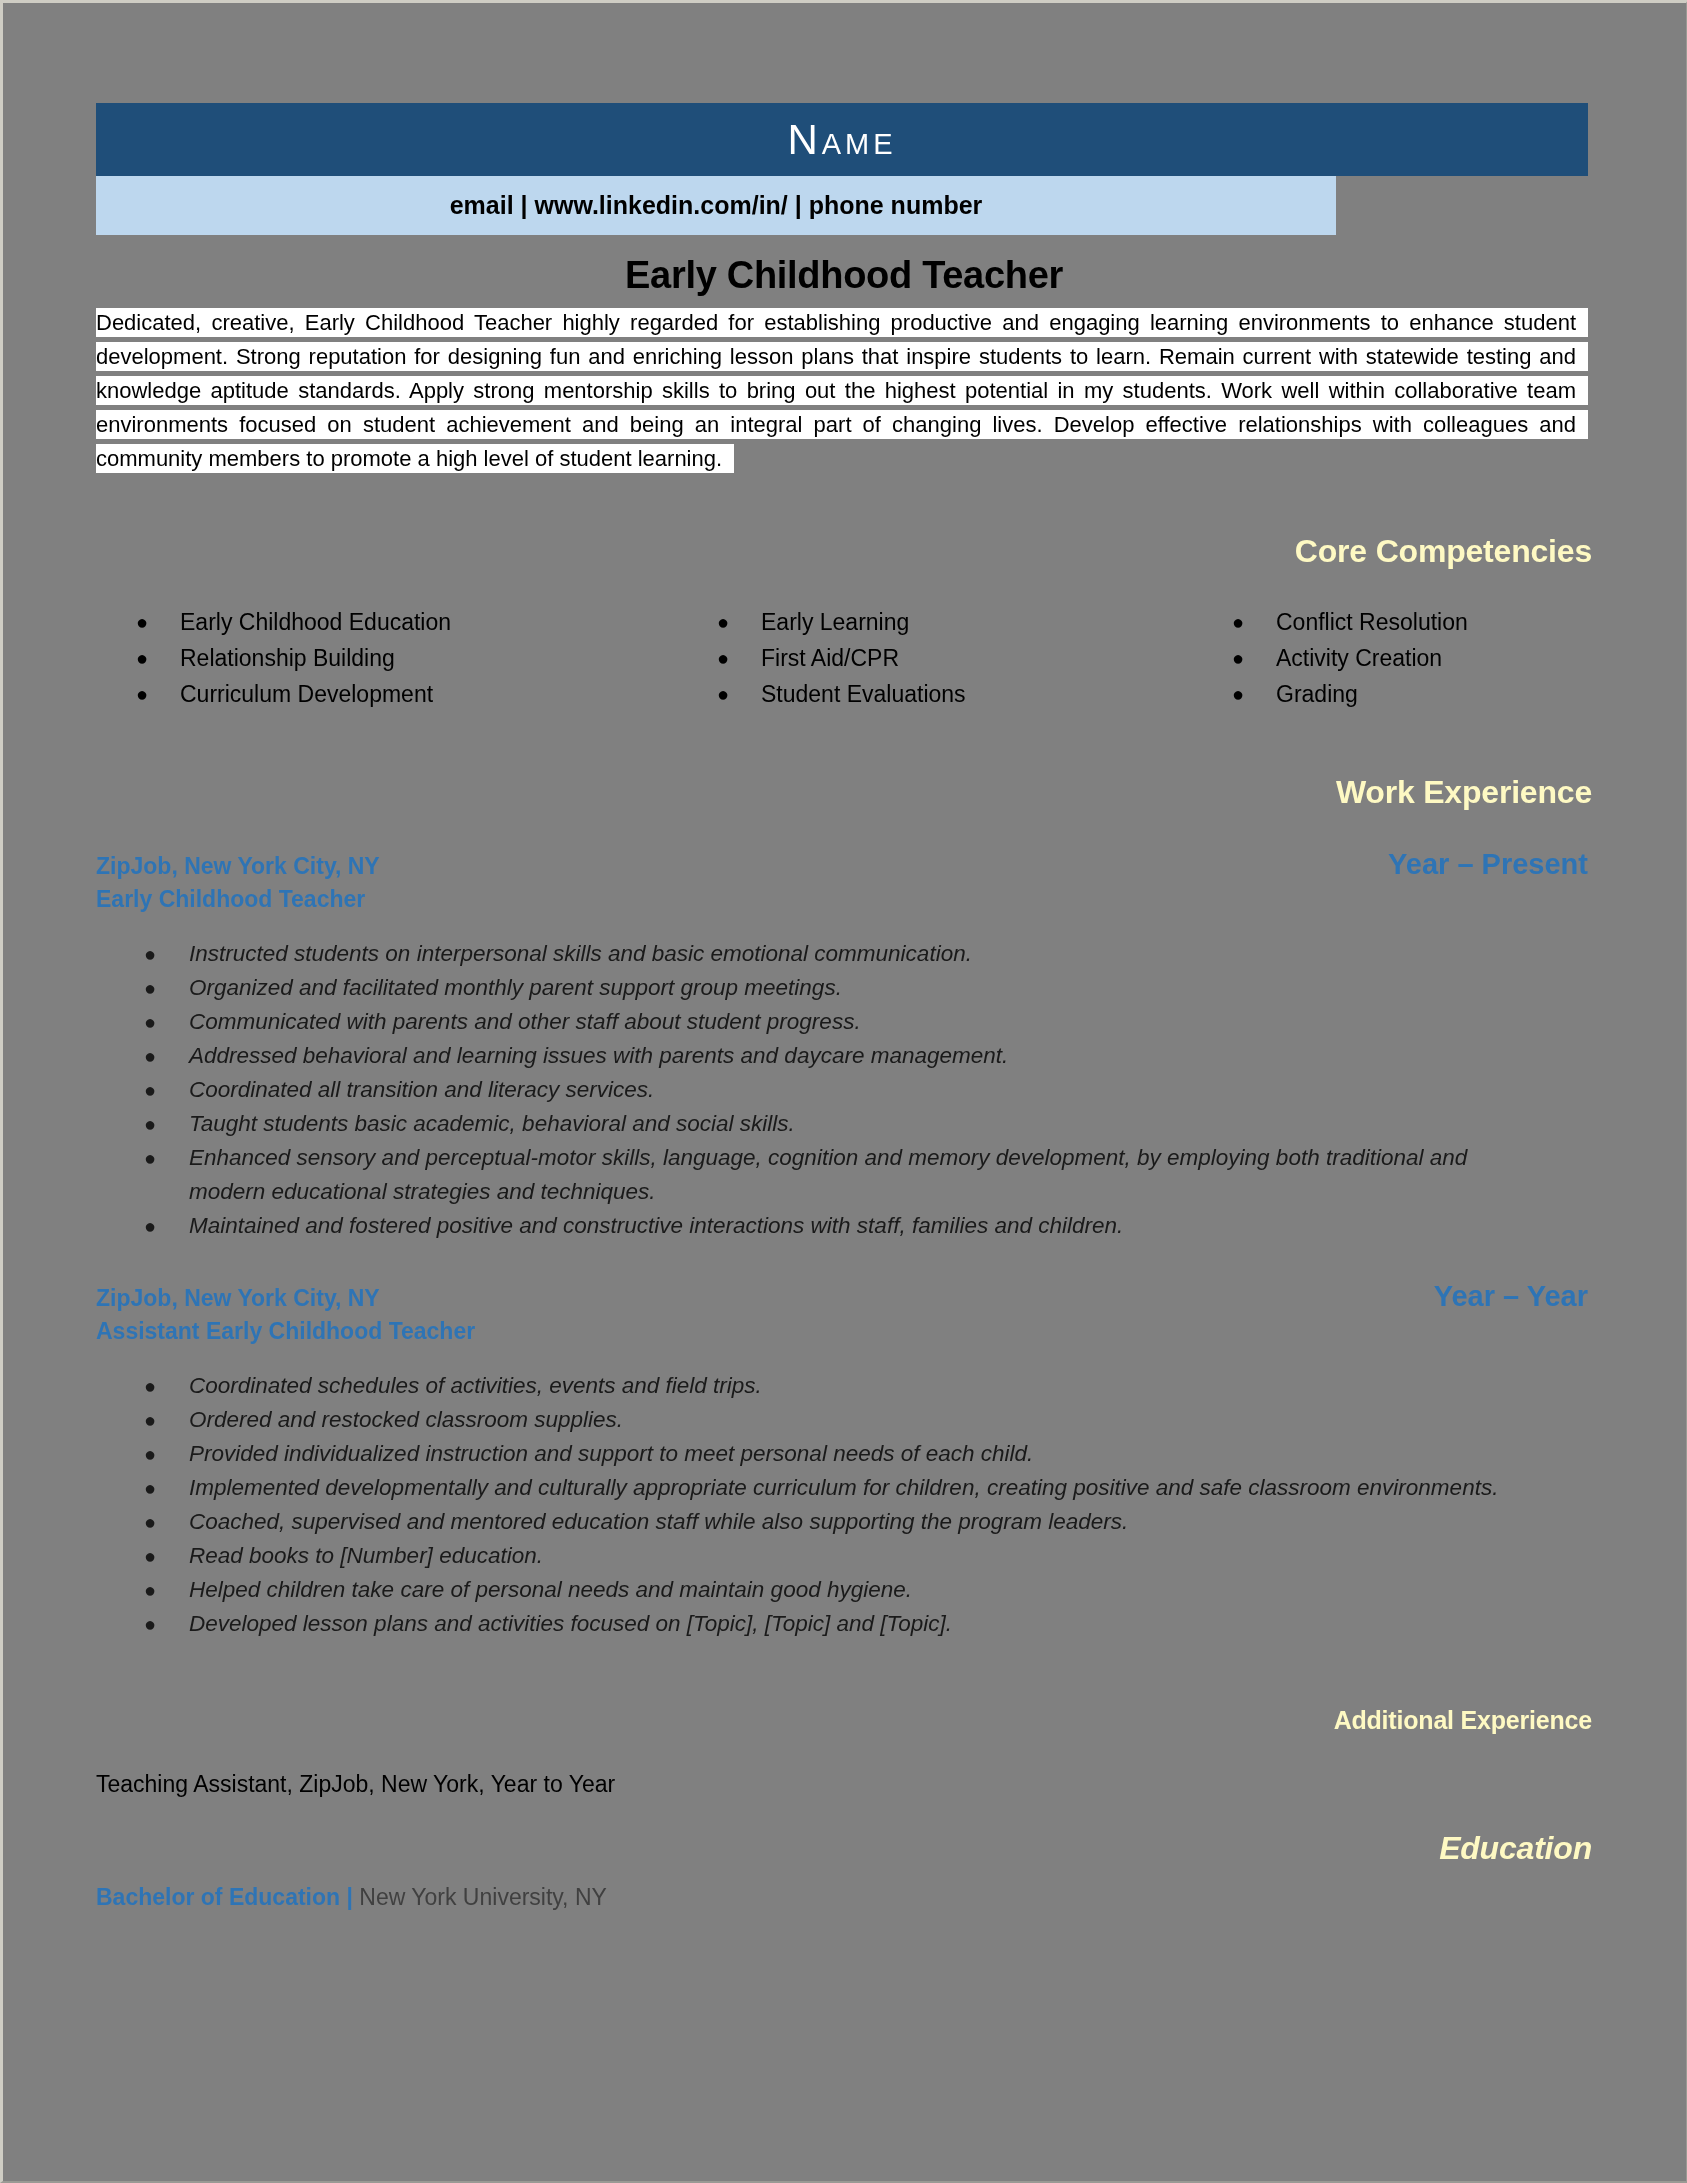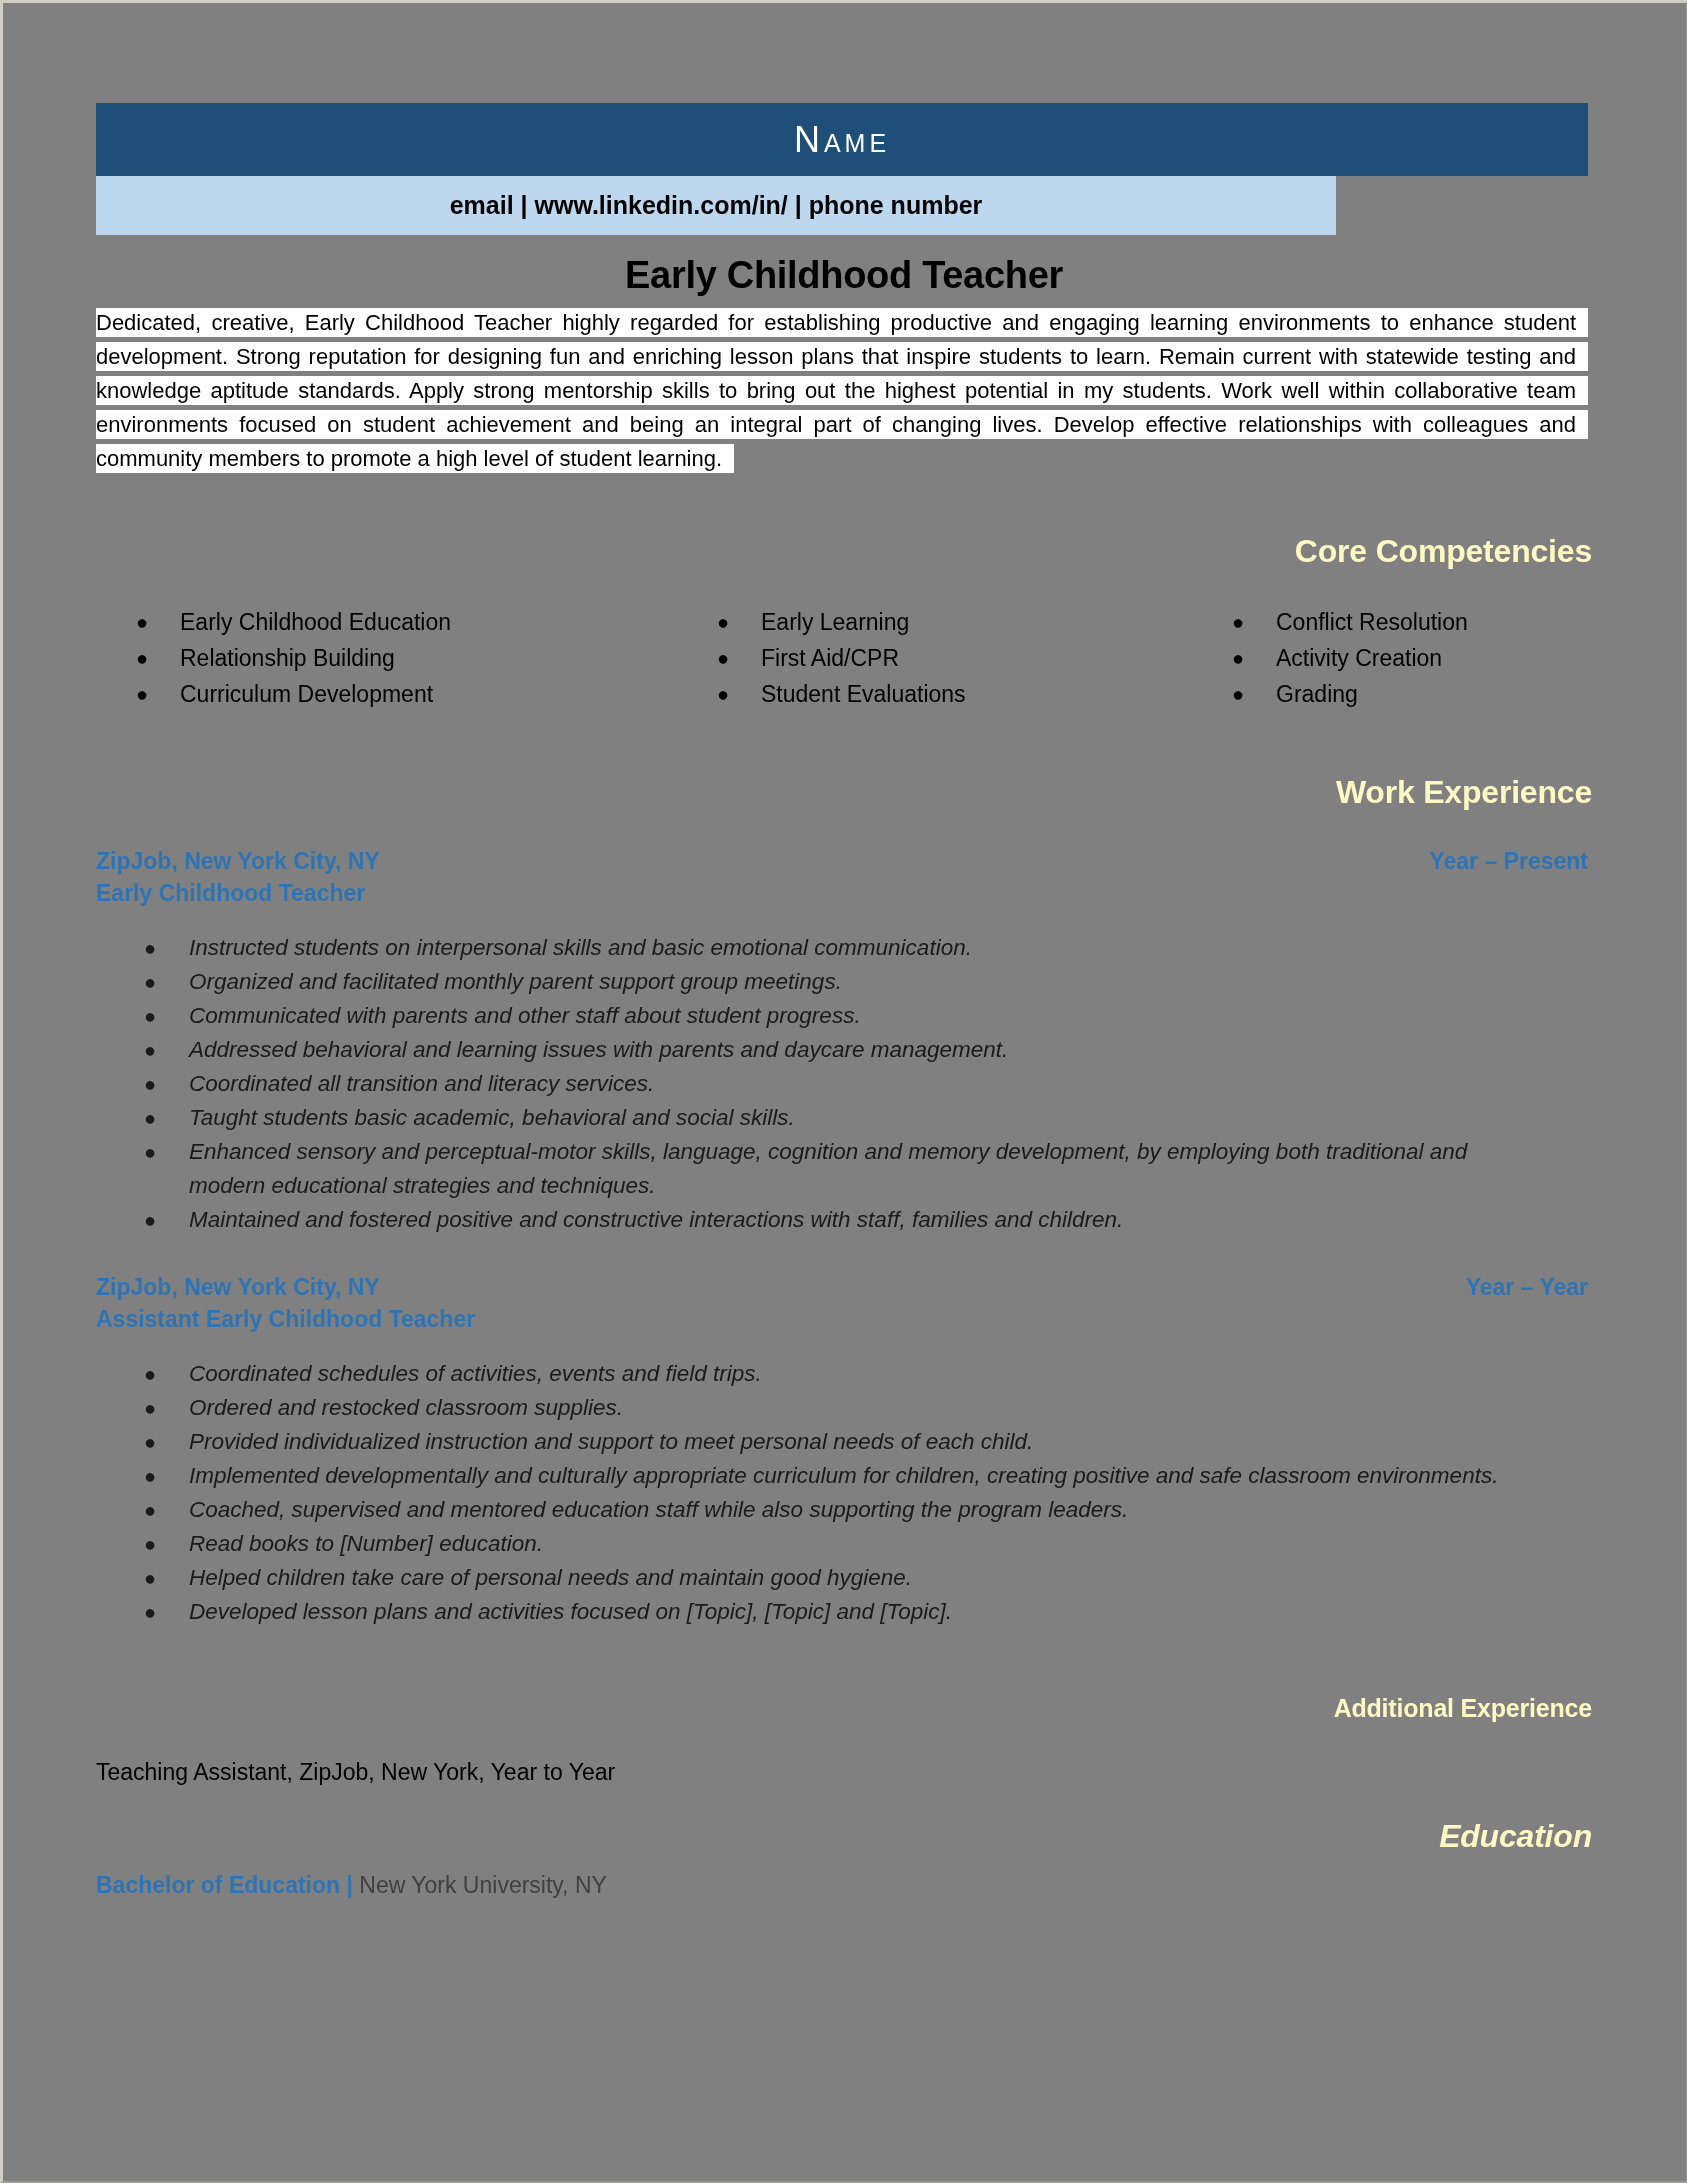--- a/index.html
+++ b/index.html
@@ -43,21 +43,21 @@
     width: 1492px;
     height: 73px;
     background: #1F4E79;
     display: flex;
     align-items: center;
     justify-content: center;
     box-sizing: border-box;
   }
   .name-bar .name-text {
     color: #ffffff;
-    font-size: 36px;
+    font-size: 42px;
     font-weight: 400;
     font-variant: small-caps;
     letter-spacing: 4px;
     line-height: 1;
   }
 
   .contact-bar {
     width: 1240px;
     height: 59px;
     background: #BDD7EE;
@@ -151,21 +151,21 @@
     gap: 42px;
   }
   .job-company {
     color: #2E74B5;
     font-weight: bold;
     font-size: 23px;
   }
   .job-dates {
     color: #2E74B5;
     font-weight: bold;
-    font-size: 23px;
+    font-size: 29px;
   }
   .job-role {
     color: #2E74B5;
     font-weight: bold;
     font-size: 23px;
     margin-top: 5.3px;
   }
   .job-bullets {
     margin-top: 24px;
     padding-left: 48px;

